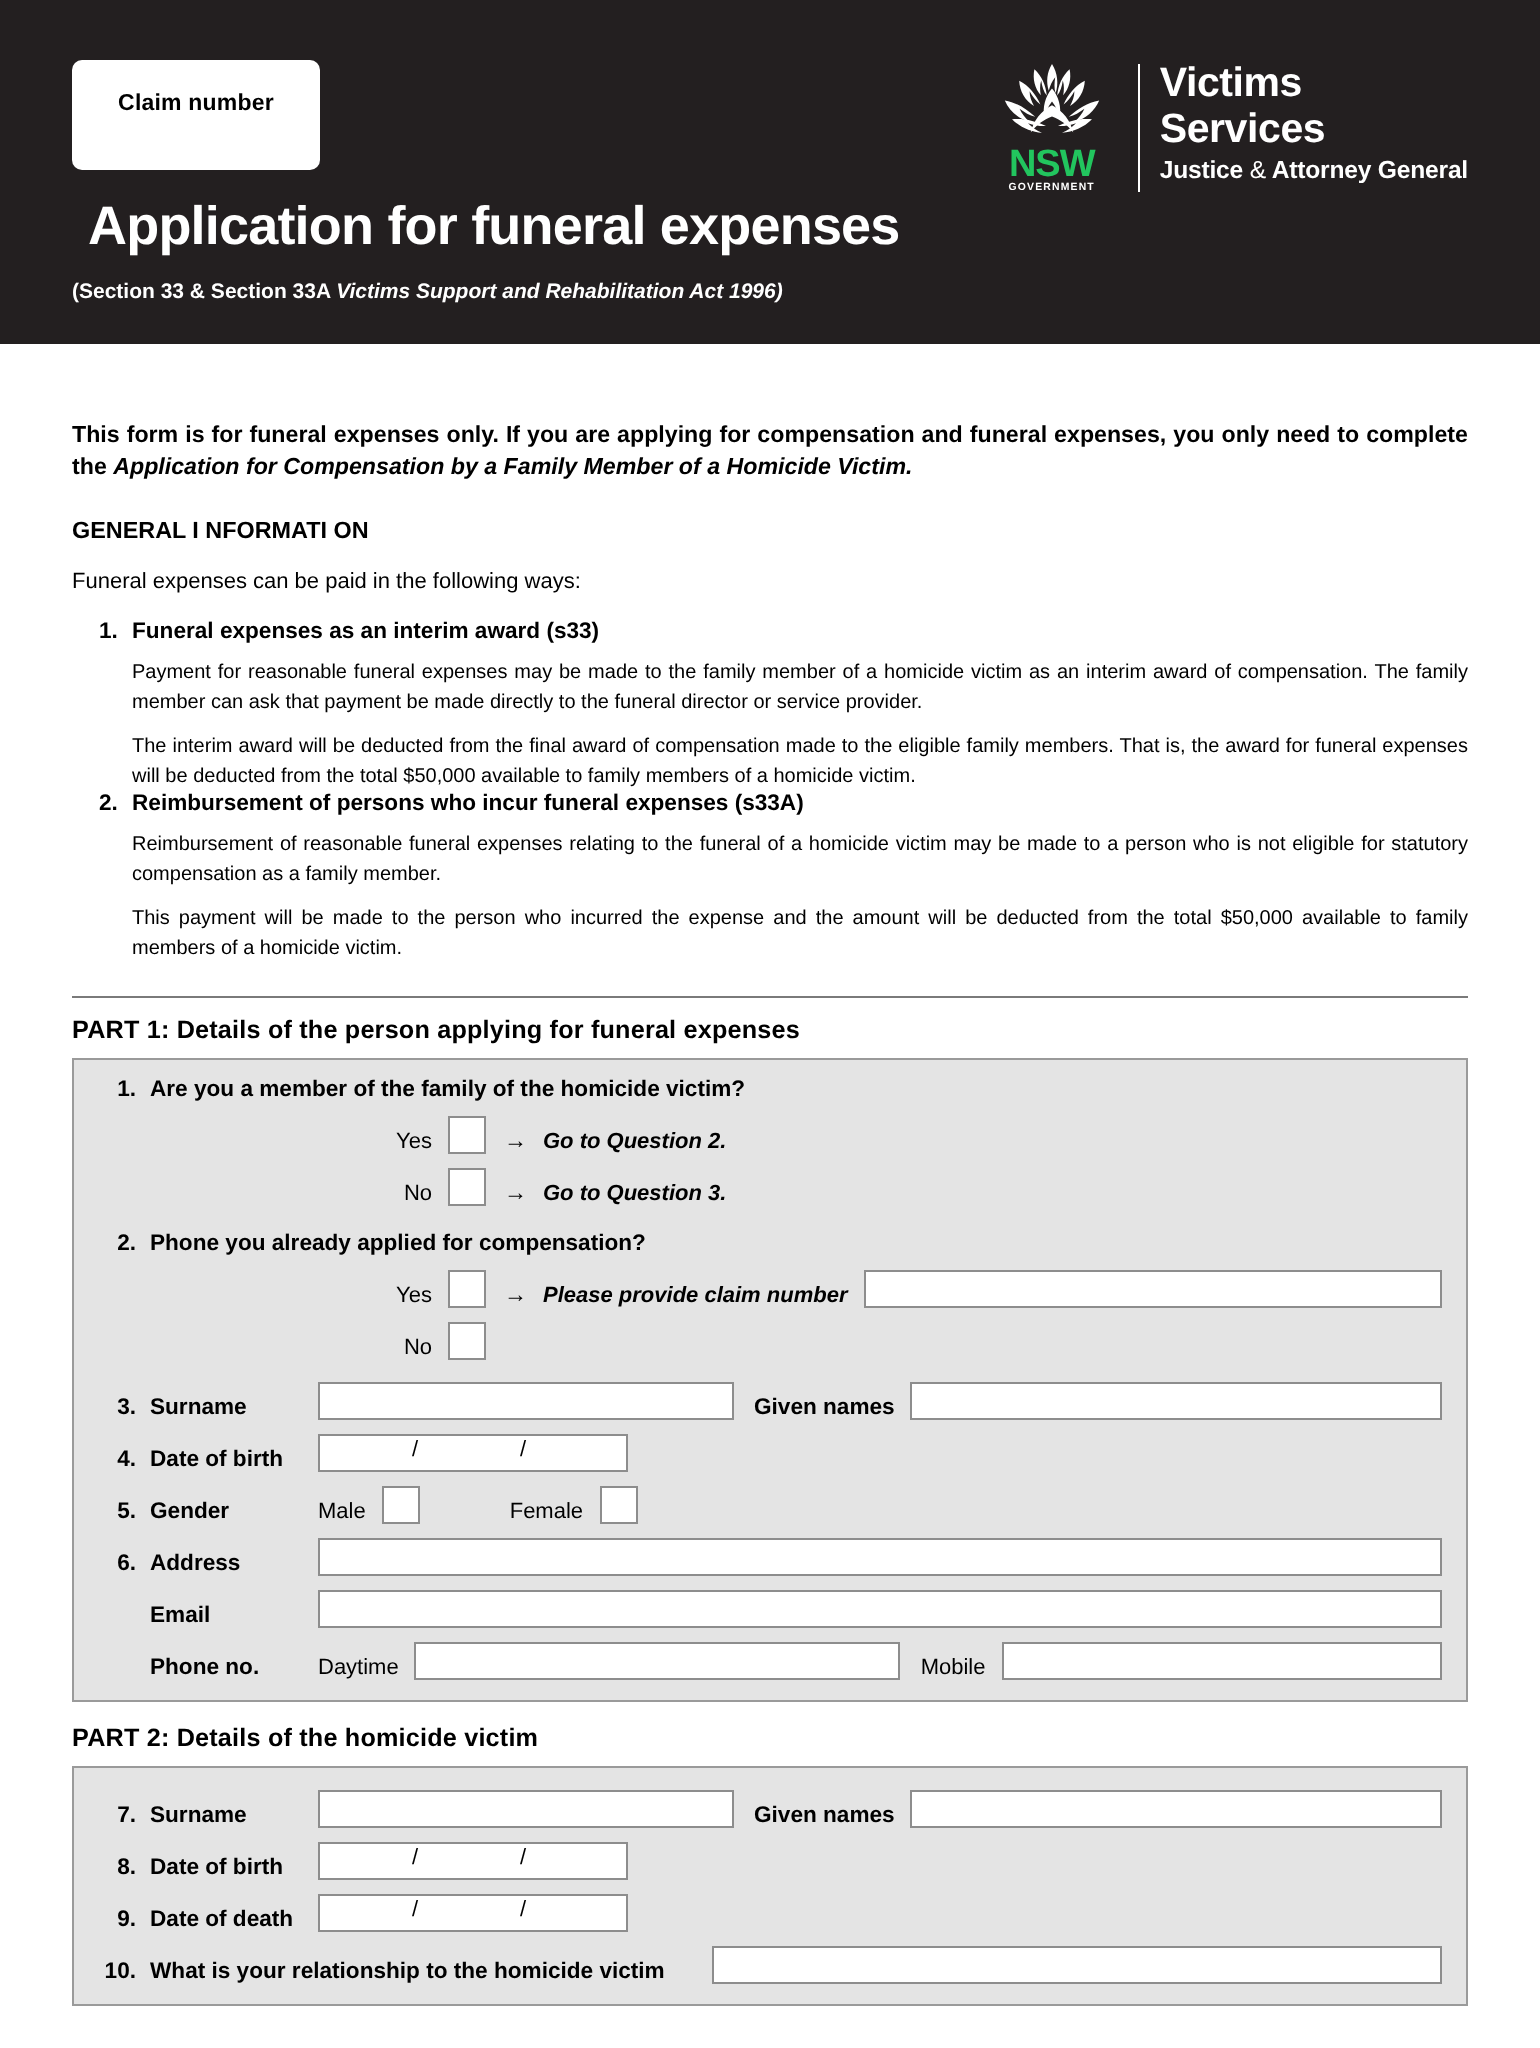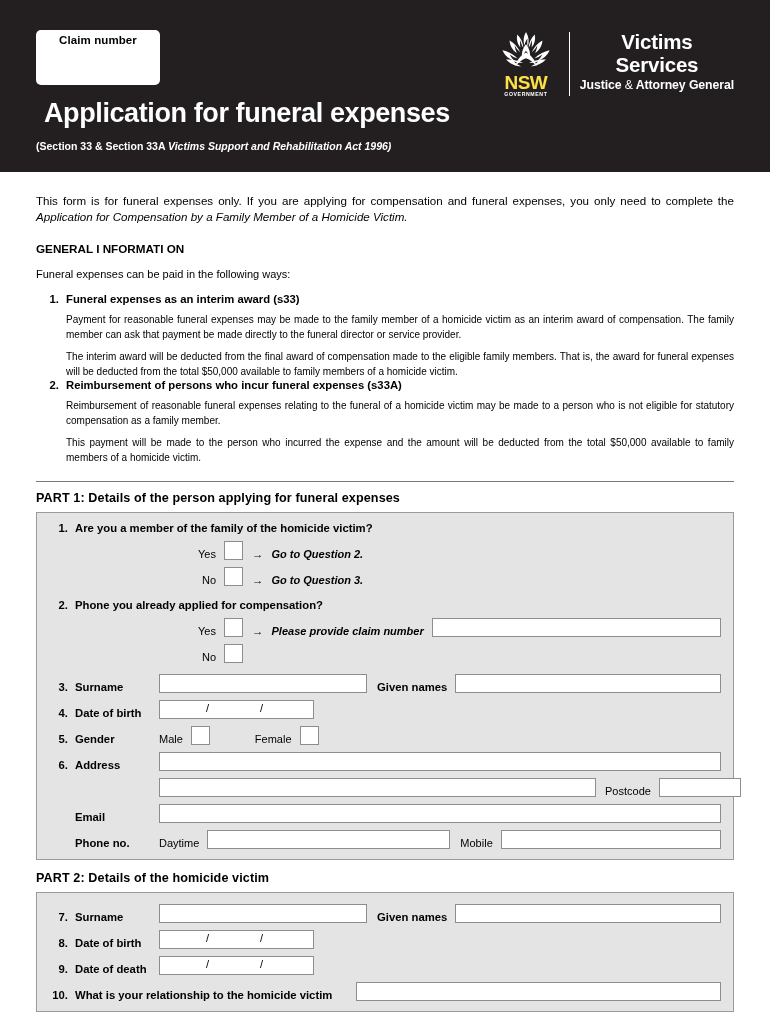--- a/index.html
+++ b/index.html
@@ -21,21 +21,21 @@
     padding: 0 36px;
   }
   .claim-box {
     position: absolute;
     left: 36px;
     top: 30px;
     width: 124px;
     height: 55px;
     background: #ffffff;
     border-radius: 5px;
-    padding-top: 4px;
+    padding-top: 16px;
     text-align: center;
   }
   .claim-box-label {
     font-size: 11.5px;
     font-weight: bold;
     color: #000;
     letter-spacing: 0.1px;
   }
   .logo-block {
     position: absolute;
@@ -46,41 +46,41 @@
   }
   .waratah-wrap {
     width: 66px;
     display: flex;
     flex-direction: column;
     align-items: center;
     padding-top: 1px;
   }
   .waratah-wrap svg { display: block; }
   .nsw-word {
-    color: #fde047;
+    color: #22c55e;
     font-weight: bold;
     font-size: 19px;
     line-height: 17px;
     letter-spacing: -0.5px;
     margin-top: 1px;
   }
   .nsw-gov {
     color: #fff;
     font-size: 5.2px;
     font-weight: bold;
     letter-spacing: 0.6px;
     line-height: 7px;
   }
   .logo-divider {
     width: 1px;
     background: #ffffff;
     align-self: stretch;
     margin: 2px 10px 2px 10px;
   }
-  .logo-text { padding-top: 0px; text-align: center; }
+  .logo-text { padding-top: 0px; }
   .logo-line1, .logo-line2 {
     color: #ffffff;
     font-size: 20.5px;
     font-weight: bold;
     line-height: 23px;
     letter-spacing: -0.2px;
   }
   .logo-line3 {
     color: #ffffff;
     font-size: 12.3px;
@@ -105,23 +105,23 @@
     top: 140px;
     color: #ffffff;
     font-size: 10.5px;
     font-weight: bold;
   }
   .doc-subtitle .ital { font-style: italic; }
 
   
   .page { padding: 0 36px; }
   .intro {
-    margin-top: 21px;
+    margin-top: 38px;
     font-size: 11.6px;
-    font-weight: normal;
+    font-weight: bold;
     line-height: 16px;
     text-align: justify;
   }
   .intro .ital { font-style: italic; }
   .section-head {
     margin-top: 17px;
     font-size: 11.7px;
     font-weight: bold;
   }
   .lead {
@@ -399,27 +399,20 @@
       <span class="inline-lbl" style="padding-left:45px;">Female</span>
       <span class="cbox"></span>
     </div>
 
     <div class="row">
       <span class="lbl-col">6.</span>
       <span class="lbl-name">Address</span>
       <span class="fld f-full"></span>
     </div>
 
-    <div class="row">
-      <span class="lbl-col"></span>
-      <span class="lbl-name"></span>
-      <span class="fld f-addr2"></span>
-      <span class="inline-lbl" style="padding-left:9px;">Postcode</span>
-      <span class="fld f-postcode"></span>
-    </div>
 
     <div class="row">
       <span class="lbl-col"></span>
       <span class="lbl-name">Email</span>
       <span class="fld f-full"></span>
     </div>
 
     <div class="row">
       <span class="lbl-col"></span>
       <span class="lbl-name">Phone no.</span>

